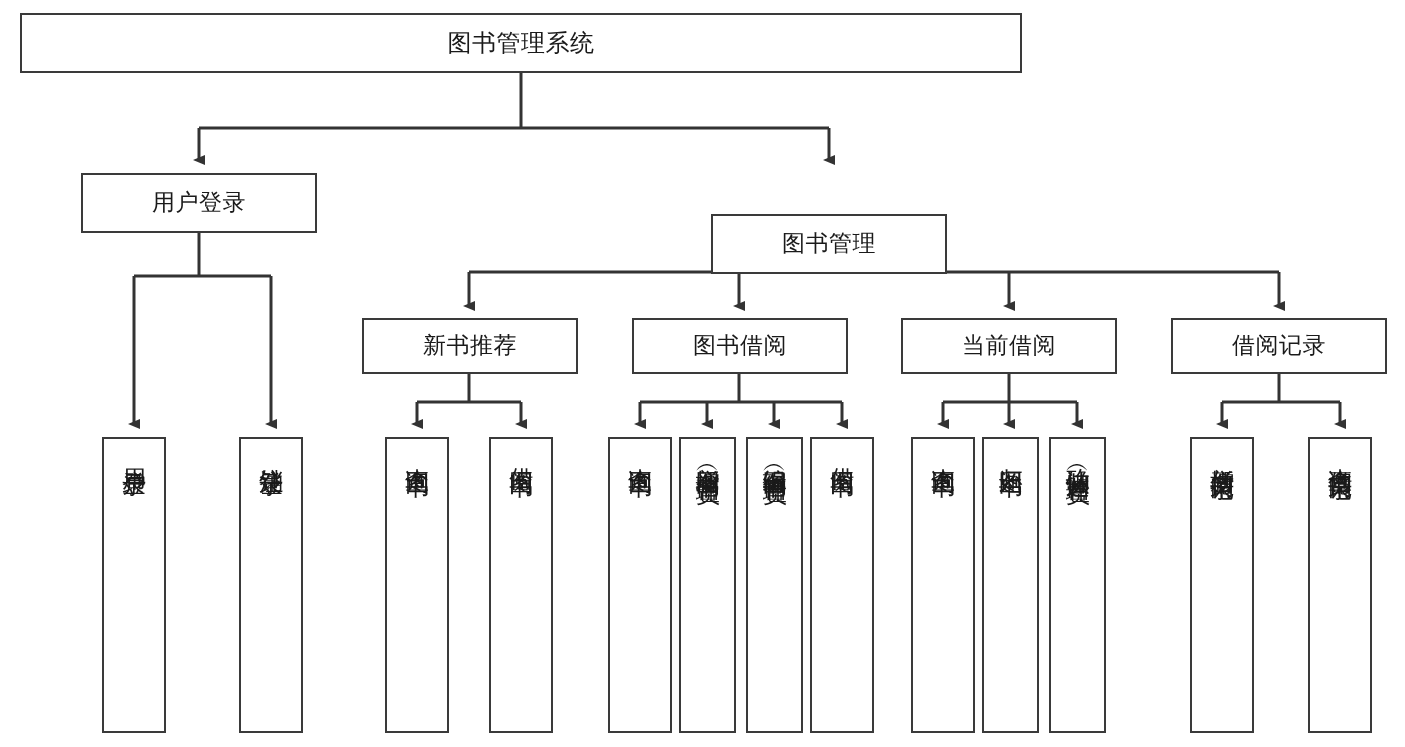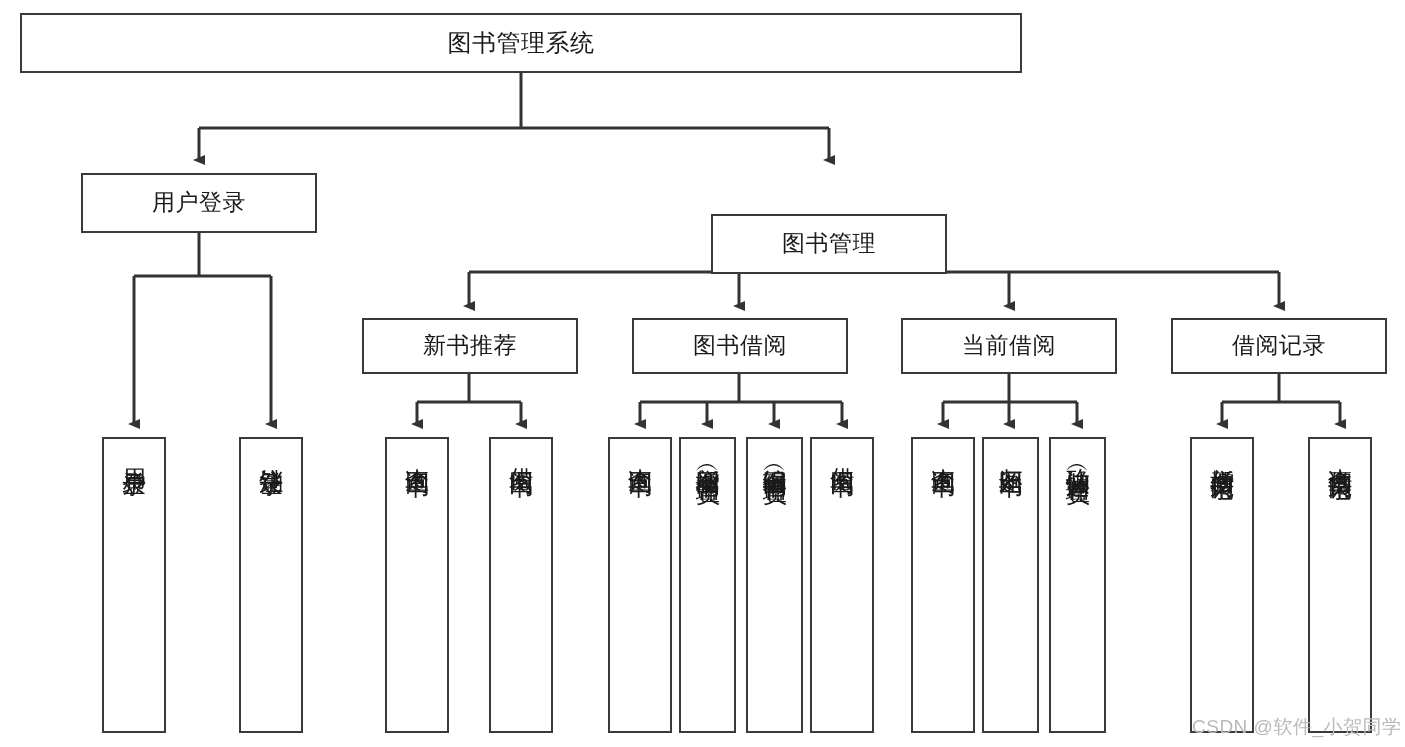--- a/index.html
+++ b/index.html
@@ -189,15 +189,14 @@
     <span class="label">确认归还（管理员）</span>
   </div>
 
   <div class="node v" style="left:1190px; top:437px; width:64px; height:296px;">
     <span class="label">新增借阅记录</span>
   </div>
   <div class="node v" style="left:1308px; top:437px; width:64px; height:296px;">
     <span class="label">查询借阅记录</span>
   </div>
 
-  <div class="watermark" style="left:1192px; top:714px;">CSDN @软件_小贺同学</div>
 
 </div>
 
 </body></html>

